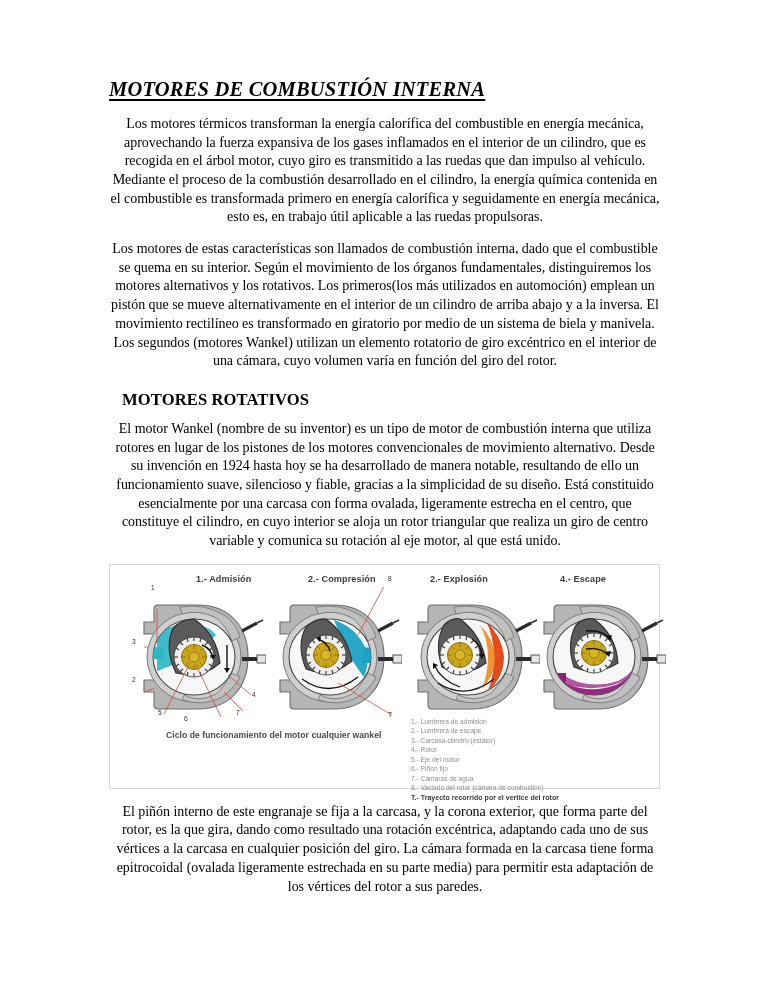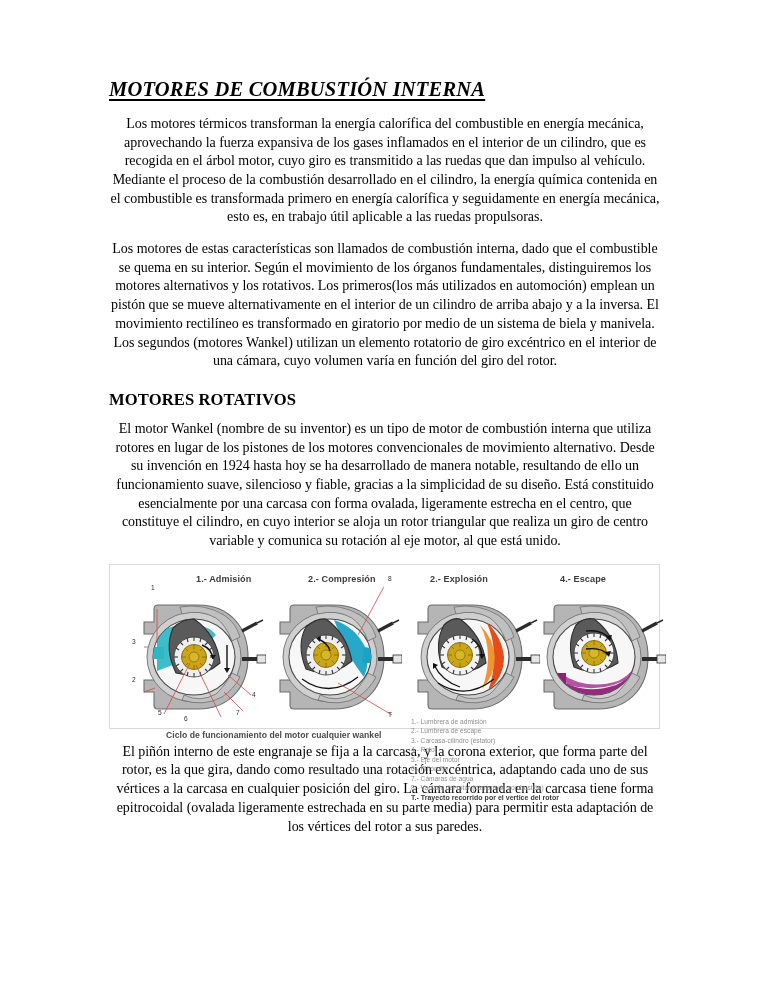--- a/index.html
+++ b/index.html
@@ -43,31 +43,31 @@
     font-size: 14px;
     line-height: 1.335;
     margin: 0 0 13px 0;
     text-align: center;
     letter-spacing: -0.03px;
   }
   .section-head {
     font-family: "Liberation Serif", "DejaVu Serif", serif;
     font-size: 16.6px;
     font-weight: bold;
-    margin: 19px 0 11px 0;
+    margin: 19px 0 11px 13px;
     line-height: 1.15;
     letter-spacing: 0.1px;
   }
 
   
   .figure {
     position: relative;
     margin: 6px 0 14px 0;
     width: 551px;
-    height: 165px;
+    height: 225px;
     border: 1px solid #d9d9d9;
     background: #ffffff;
     box-sizing: border-box;
   }
   .figure-inner {
     position: absolute;
     left: 0; top: 0;
     width: 549px;
     height: 223px;
   }

